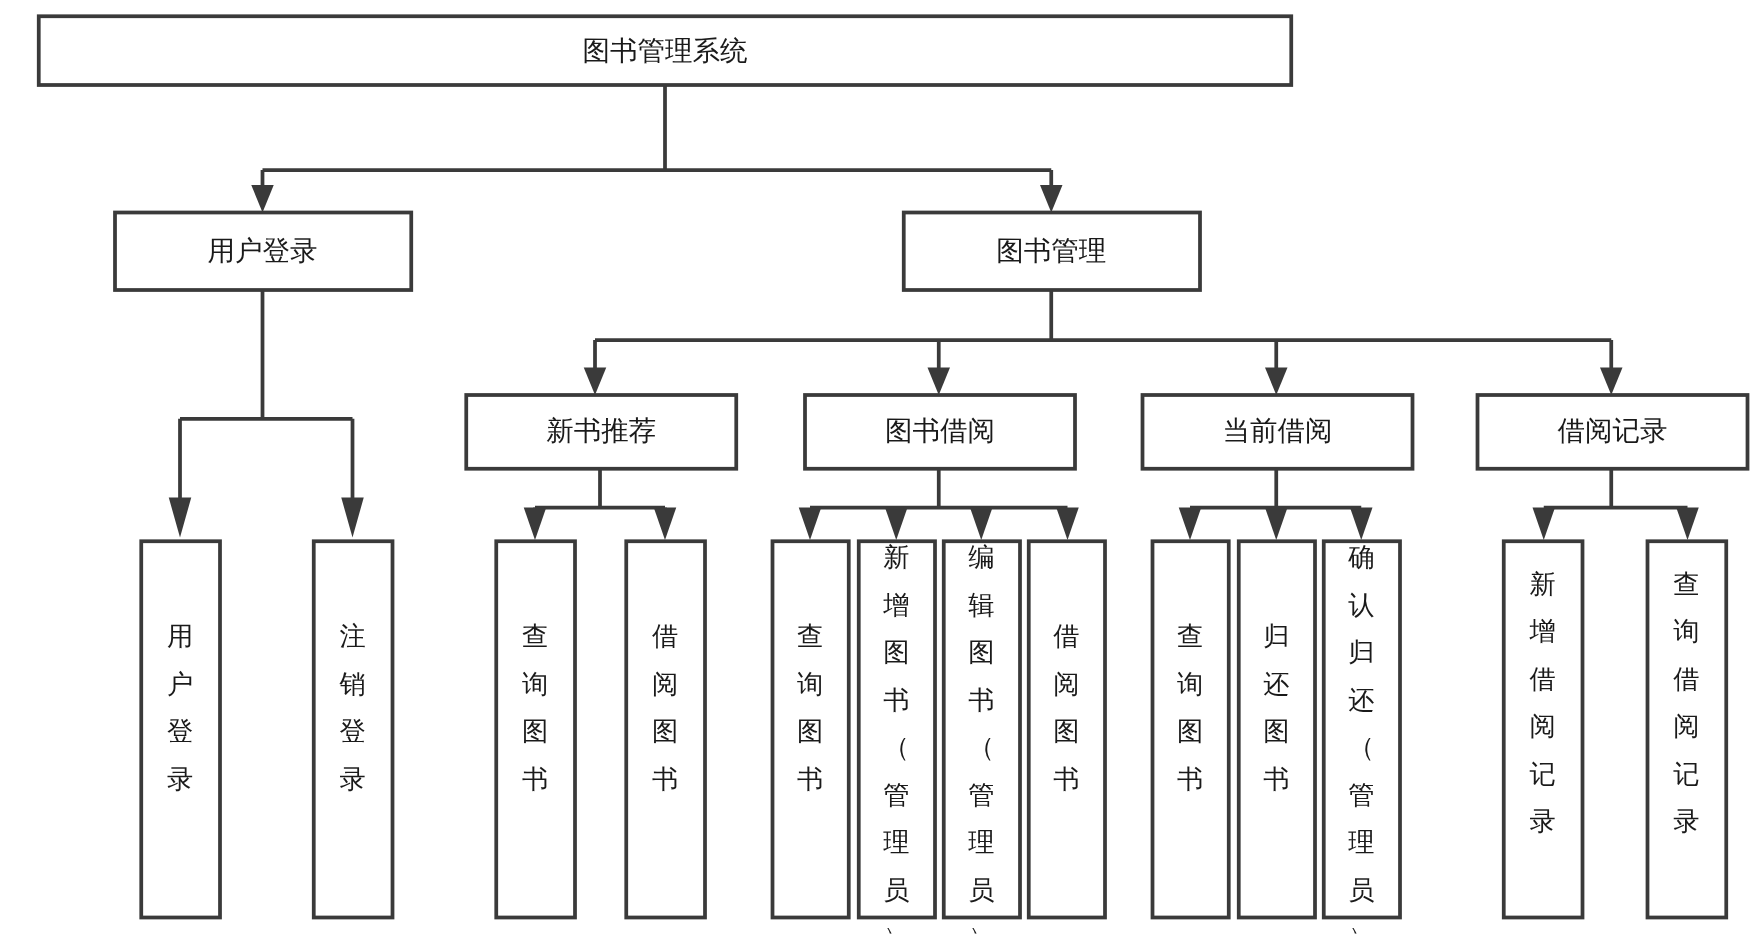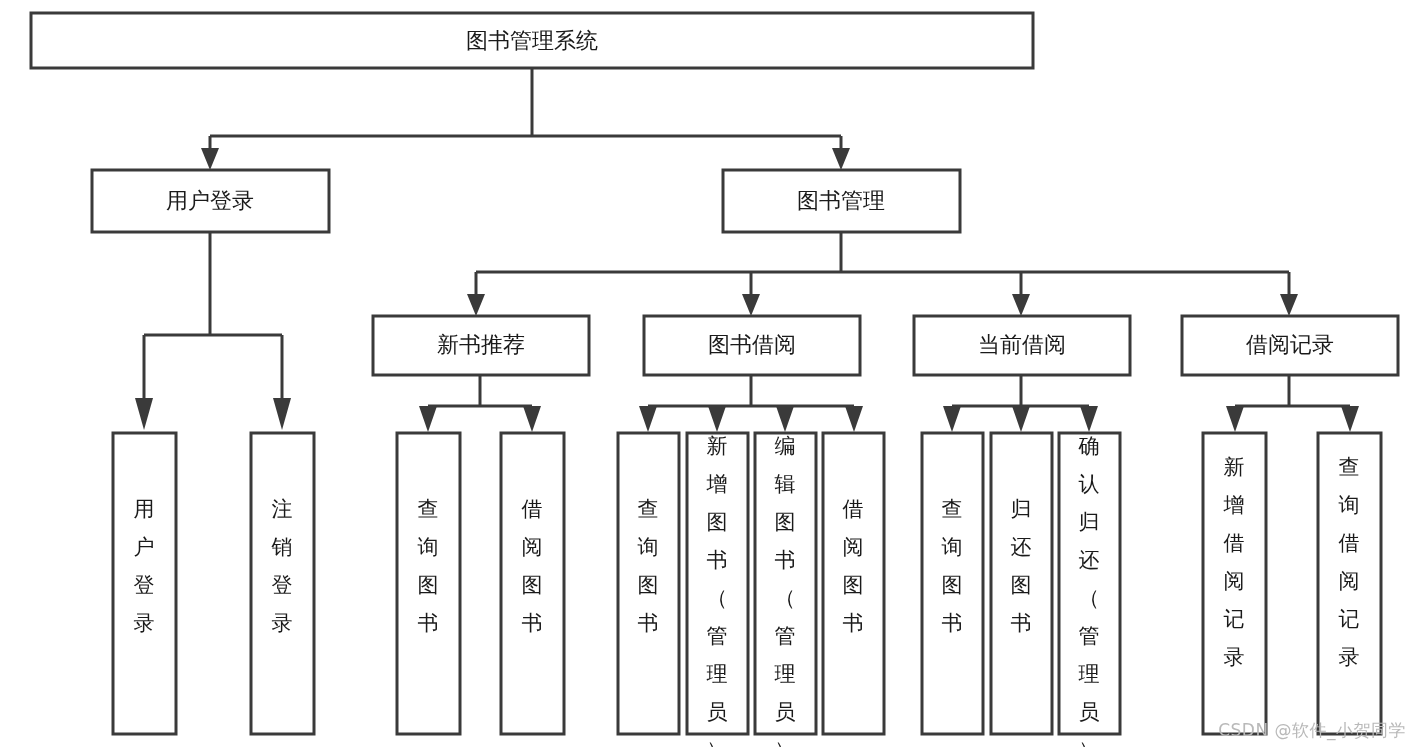--- a/index.html
+++ b/index.html
@@ -222,15 +222,14 @@
       <text class="node-label-v" x="1223" y="474"><tspan x="1223" y="474">新</tspan><tspan x="1223" y="512">增</tspan><tspan x="1223" y="550">借</tspan><tspan x="1223" y="588">阅</tspan><tspan x="1223" y="626">记</tspan><tspan x="1223" y="664">录</tspan></text>
     </g>
 
     <g>
       <rect class="node-box" x="1307" y="433" width="63" height="301"></rect>
       <text class="node-label-v" x="1338" y="474"><tspan x="1338" y="474">查</tspan><tspan x="1338" y="512">询</tspan><tspan x="1338" y="550">借</tspan><tspan x="1338" y="588">阅</tspan><tspan x="1338" y="626">记</tspan><tspan x="1338" y="664">录</tspan></text>
     </g>
 
   </svg>
 
-  <div class="watermark">CSDN @软件_小贺同学</div>
 
 </div>
 
 </body></html>

